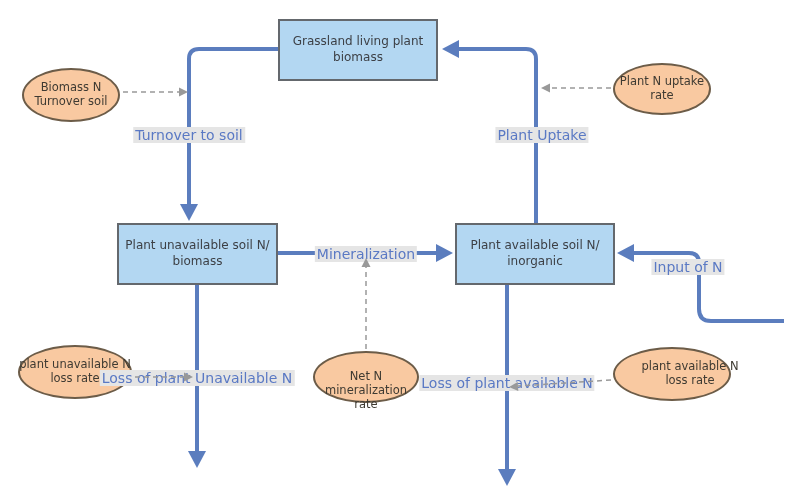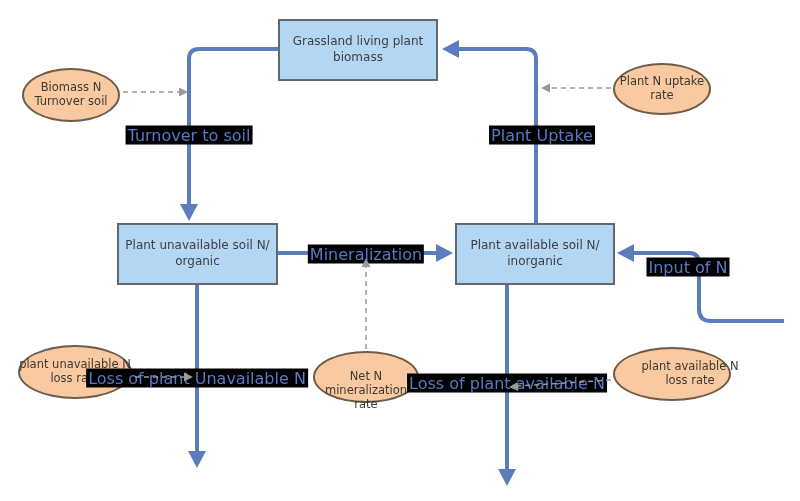--- a/index.html
+++ b/index.html
@@ -23,22 +23,22 @@
   }
   .rate {
     position:absolute; box-sizing:border-box; z-index:2;
     background:var(--rate-fill); border:2px solid var(--rate-border); border-radius:50%;
     display:flex; align-items:center; justify-content:center;
     text-align:center; font-size:11.5px; line-height:1.2; color:var(--rate-text);
   }
   .rate .etext { flex:0 0 auto; }
   .flow-label {
     position:absolute; z-index:3; transform:translate(-50%,-50%);
-    background:#000000; padding:0 2px; white-space:nowrap;
-    font-size:16px; color:var(--flow-label-color);
+    background:#e5e5e5; padding:0 2px; white-space:nowrap;
+    font-size:14px; color:var(--flow-label-color);
   }
 
   
   #stock-biomass     { left:278px; top:19px;  width:160px; height:62px; }
   #stock-unavailable { left:117px; top:223px; width:161px; height:62px; }
   #stock-available   { left:455px; top:223px; width:160px; height:62px; }
 
   
   #rate-turnover  { left:22px;  top:68px;  width:98px;  height:54px; }
   #rate-uptake    { left:613px; top:63px;  width:98px;  height:52px; }
@@ -89,21 +89,21 @@
     <g>
       <path class="flowline" d="M507 285 V469"></path>
       <polygon class="flowhead" points="498,469 516,469 507,486"></polygon>
     </g>
   </svg>
 
   <div class="stock" id="stock-biomass">
     <div class="etext">Grassland living plant biomass</div>
   </div>
   <div class="stock" id="stock-unavailable">
-    <div class="etext">Plant unavailable soil N/ organic</div>
+    <div class="etext">Plant unavailable soil N/ biomass</div>
   </div>
   <div class="stock" id="stock-available">
     <div class="etext">Plant available soil N/ inorganic</div>
   </div>
 
   <div class="rate" id="rate-turnover">
     <div class="etext">Biomass N Turnover soil</div>
   </div>
   <div class="rate" id="rate-uptake">
     <div class="etext">Plant N uptake rate</div>

